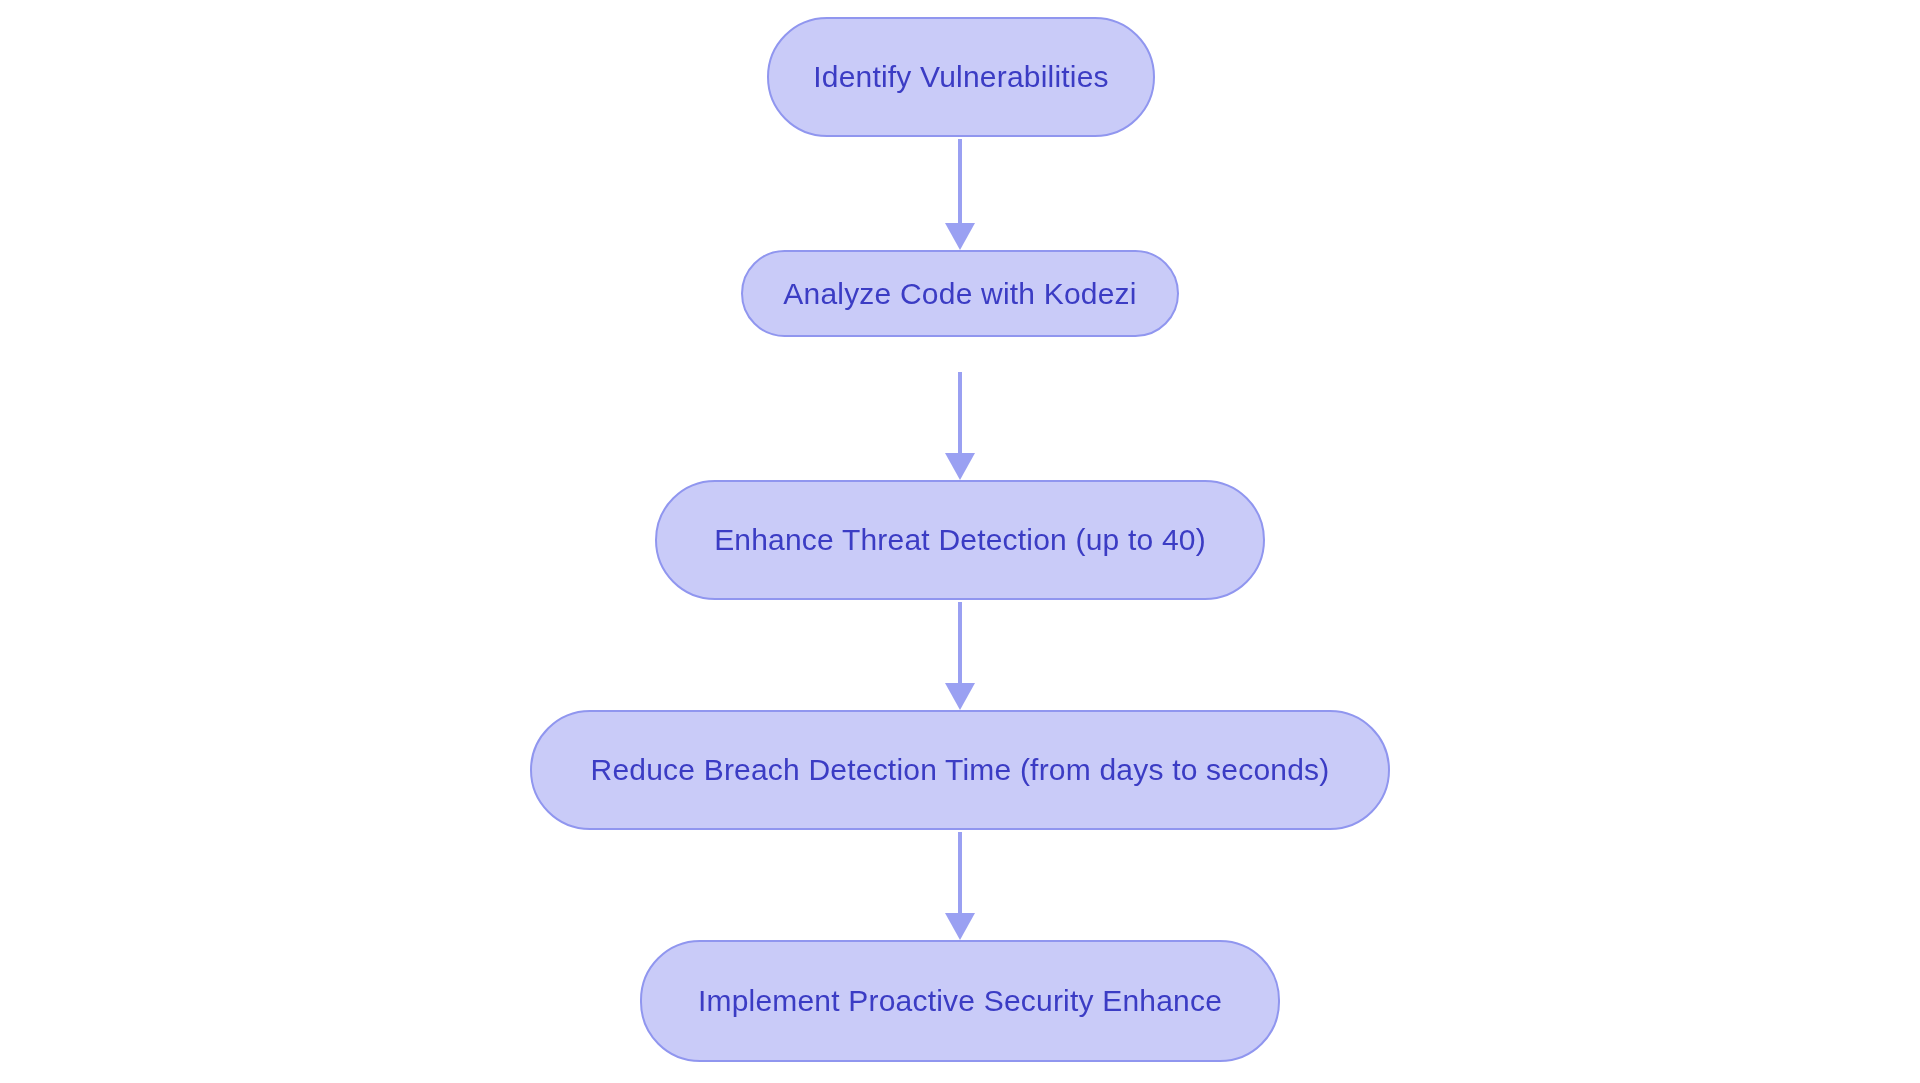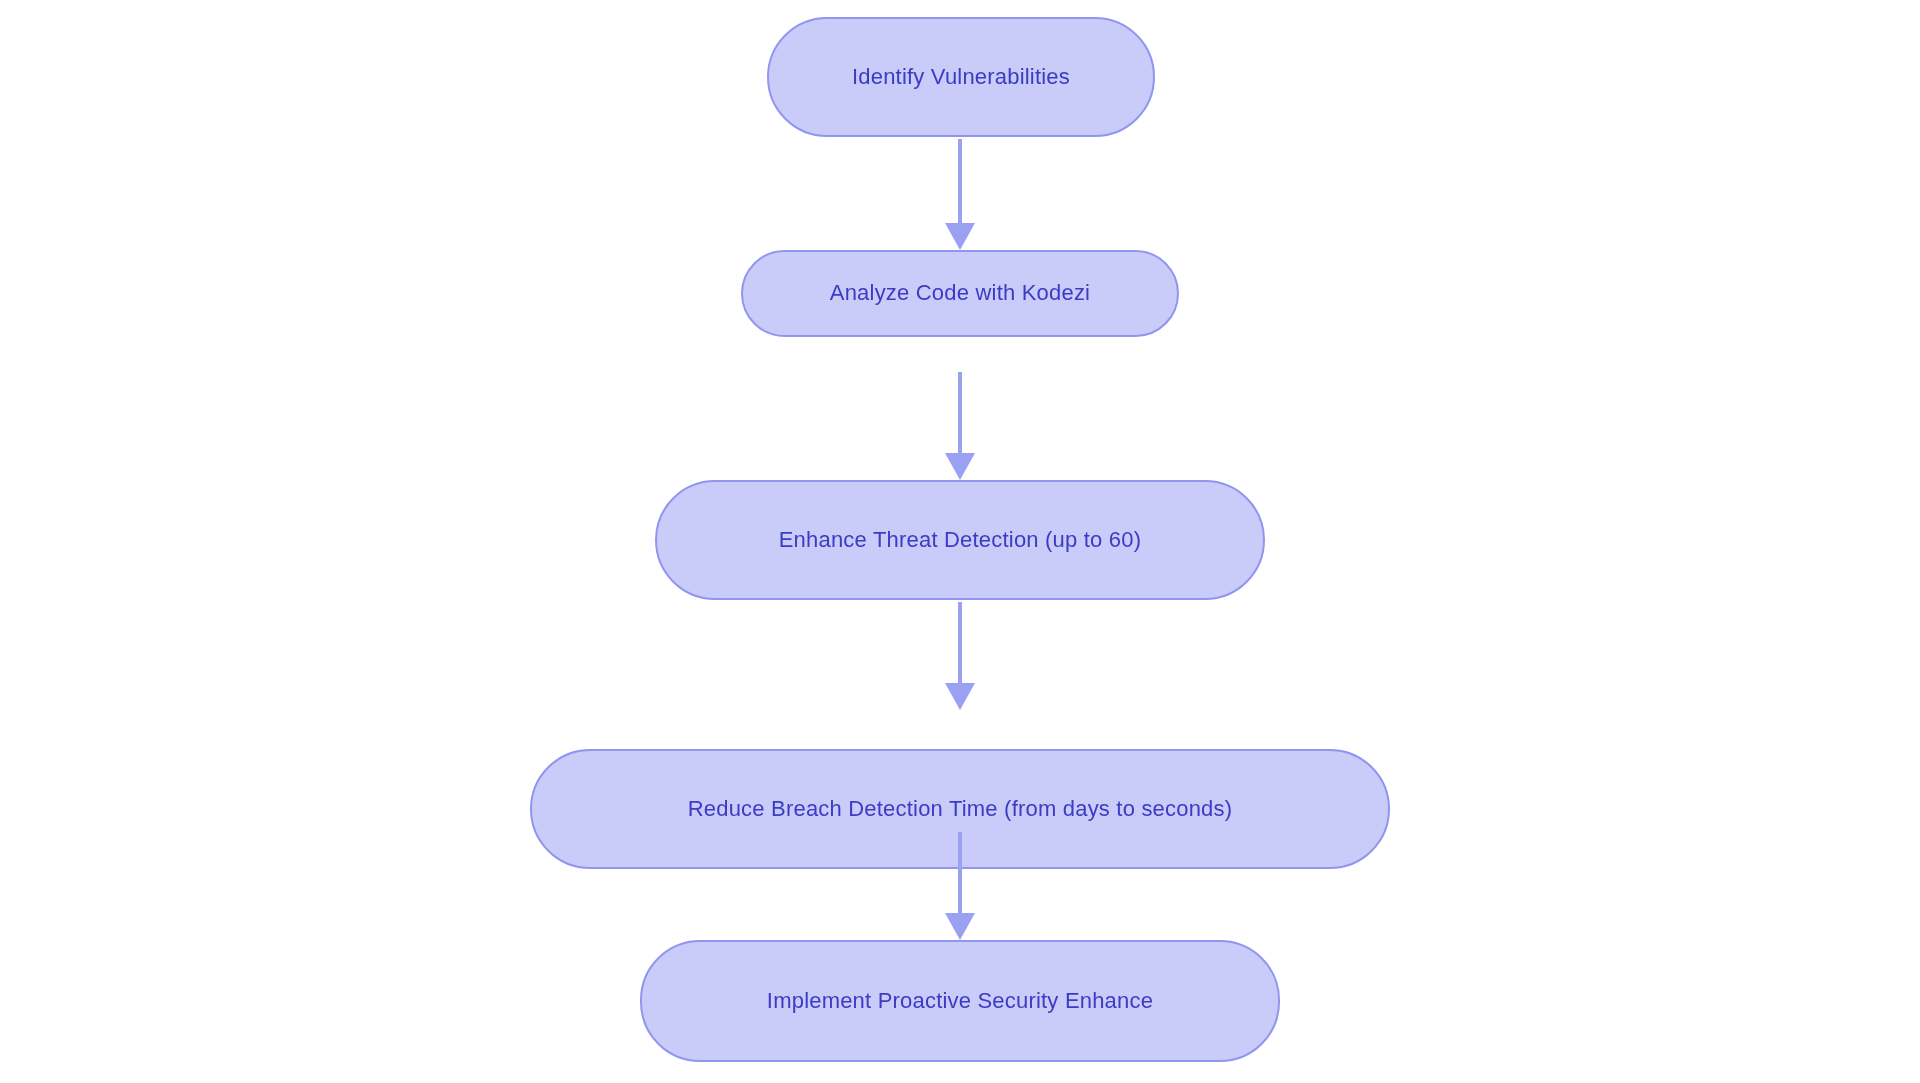--- a/index.html
+++ b/index.html
@@ -21,29 +21,29 @@
     background: var(--node-fill, #c9cbf8);
     border: 2px solid var(--node-border, #9096ef);
     border-radius: 60px;
     display: flex;
     align-items: center;
     justify-content: center;
     text-align: center;
   }
   .node-label {
     color: var(--node-text, #3b3cc4);
-    font-size: 22px;
+    font-size: 30px;
     line-height: 1.2;
     letter-spacing: 0.2px;
     white-space: nowrap;
   }
   .node1 { left: 767px; top:  17px; width: 388px; height: 120px; }
   .node2 { left: 741px; top: 250px; width: 438px; height: 87px; }
   .node3 { left: 655px; top: 480px; width: 610px; height: 120px; }
-  .node4 { left: 530px; top: 710px; width: 860px; height: 120px; margin-top: 39px; }
+  .node4 { left: 530px; top: 710px; width: 860px; height: 120px; }
   .node5 { left: 640px; top: 940px; width: 640px; height: 122px; }
 
   .arrow {
     position: absolute;
     left: 944px;          
     width: 32px;
     display: flex;
     flex-direction: column;
     align-items: center;
   }
@@ -82,21 +82,21 @@
   <div class="node node2">
     <span class="node-label">Analyze Code with Kodezi</span>
   </div>
 
   <div class="arrow arrow2">
     <div class="arrow-line"></div>
     <div class="arrow-head"></div>
   </div>
 
   <div class="node node3">
-    <span class="node-label">Enhance Threat Detection (up to 60)</span>
+    <span class="node-label">Enhance Threat Detection (up to 40)</span>
   </div>
 
   <div class="arrow arrow3">
     <div class="arrow-line"></div>
     <div class="arrow-head"></div>
   </div>
 
   <div class="node node4">
     <span class="node-label">Reduce Breach Detection Time (from days to seconds)</span>
   </div>

